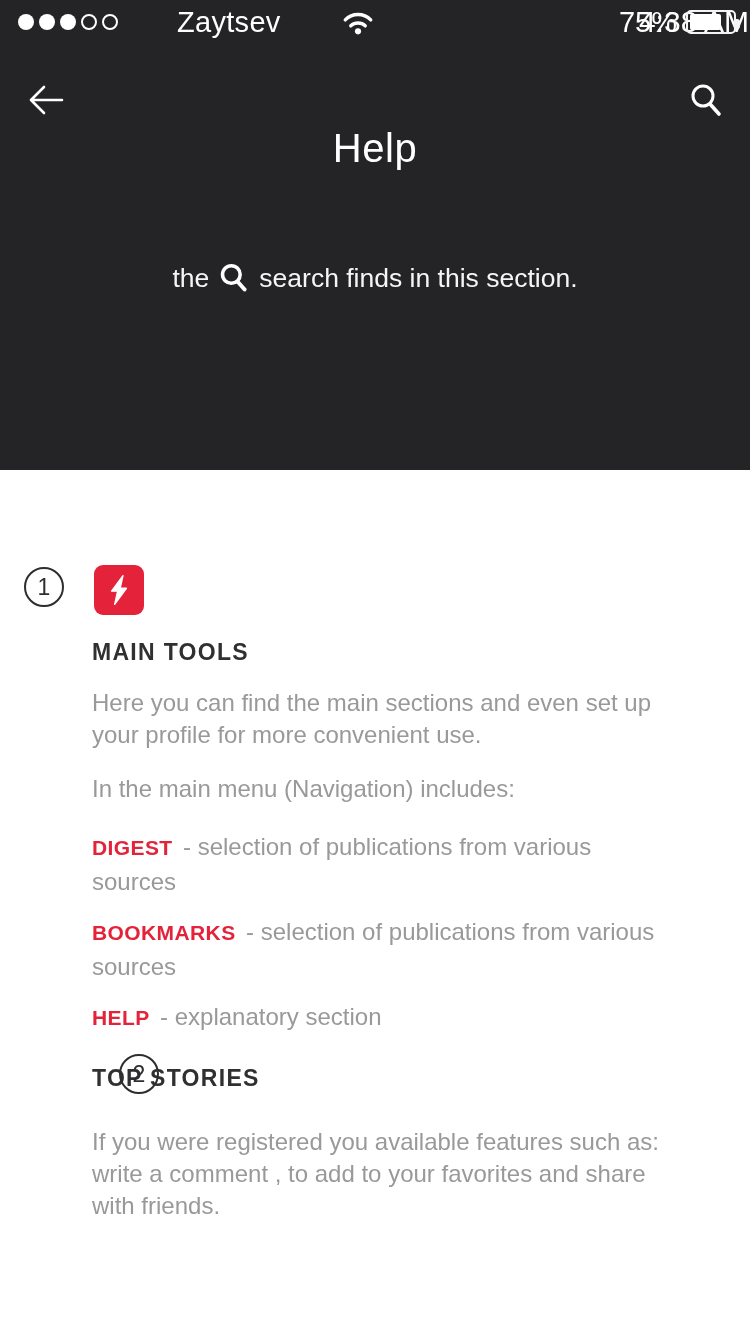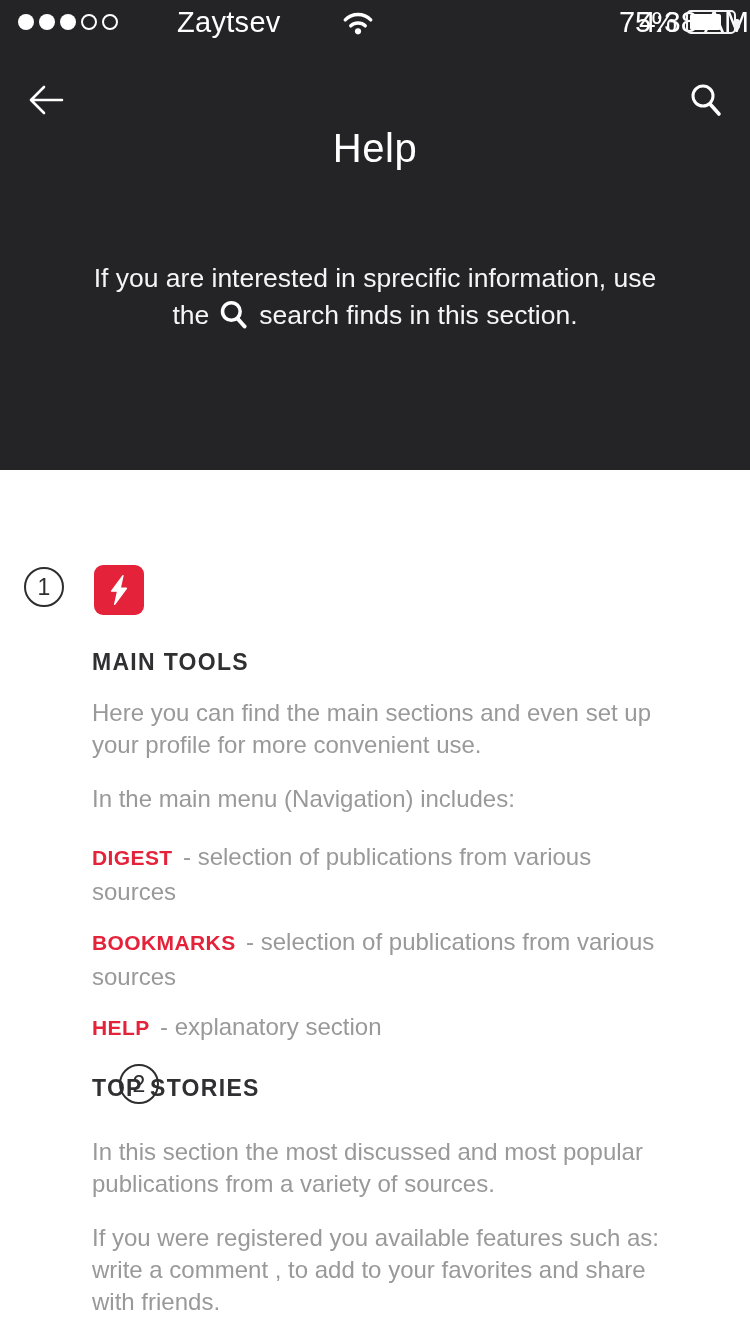--- a/index.html
+++ b/index.html
@@ -59,21 +59,21 @@
   }
   .section-1 .num-circle{left:24px;top:2px;}
   .section-2 .num-circle{left:27px;top:-6px;}
   .app-icon{
     width:50px;height:50px;border-radius:9px;background:#e4233b;
     display:flex;align-items:center;justify-content:center;margin-left:2px;
   }
   .section-heading{
     margin:0;font-size:23px;font-weight:700;color:#303032;letter-spacing:1.3px;
   }
-  .section-1 .section-heading{margin-top:34px;}
+  .section-1 .section-heading{margin-top:24px;}
   .body-p{
     margin:0 0 22px 0;font-size:24px;line-height:32px;color:#999999;font-weight:400;
   }
   .section-1 .body-p:first-of-type{margin-top:21px;}
   .section-2 .body-p:first-of-type{margin-top:26px;}
   .menu-list{list-style:none;margin:26px 0 0 0;padding:0;}
   .menu-list li{margin-bottom:15px;line-height:32px;}
   .menu-label{color:#e4233b;font-weight:700;font-size:21px;letter-spacing:0.4px;}
   .menu-desc{color:#999999;font-size:24px;margin-left:6px;}
   .head-row{position:relative;min-height:40px;}
@@ -124,21 +124,20 @@
     <div class="search-btn">
       <svg width="34" height="36" viewBox="0 0 34 36" fill="none">
         <circle cx="14" cy="14" r="10" stroke="#ffffff" stroke-width="3"></circle>
         <line x1="21.5" y1="22.5" x2="30" y2="32" stroke="#ffffff" stroke-width="3.6" stroke-linecap="round"></line>
       </svg>
     </div>
 
     <h1 class="hero-title">Help</h1>
 
     <div class="hero-intro">
-      <div>If you are interested in sprecific information, use</div>
       <div>
         <span>the</span><span class="inline-search"><svg width="30" height="32" viewBox="0 0 34 36" fill="none" style="display:inline">
               <circle cx="14" cy="14" r="10" stroke="#ffffff" stroke-width="4"></circle>
               <line x1="21.5" y1="22.5" x2="29" y2="31" stroke="#ffffff" stroke-width="4.5" stroke-linecap="round"></line>
             </svg></span><span>search finds in this section.</span>
       </div>
     </div>
   </header>
 
   <main class="content">
@@ -167,18 +166,17 @@
           <span class="menu-desc">- explanatory section</span>
         </li>
       </ul>
     </section>
 
     <section class="help-section section-2">
       <div class="head-row">
         <div class="num-circle">2</div>
         <h2 class="section-heading">TOP STORIES</h2>
       </div>
-      <p class="body-p">In this section the most discussed and most popular publications from a variety of sources.</p>
       <p class="body-p">If you were registered you available features such as: write a comment , to add to your favorites and share with friends.</p>
     </section>
 
   </main>
 </div>
 
 </body></html>

